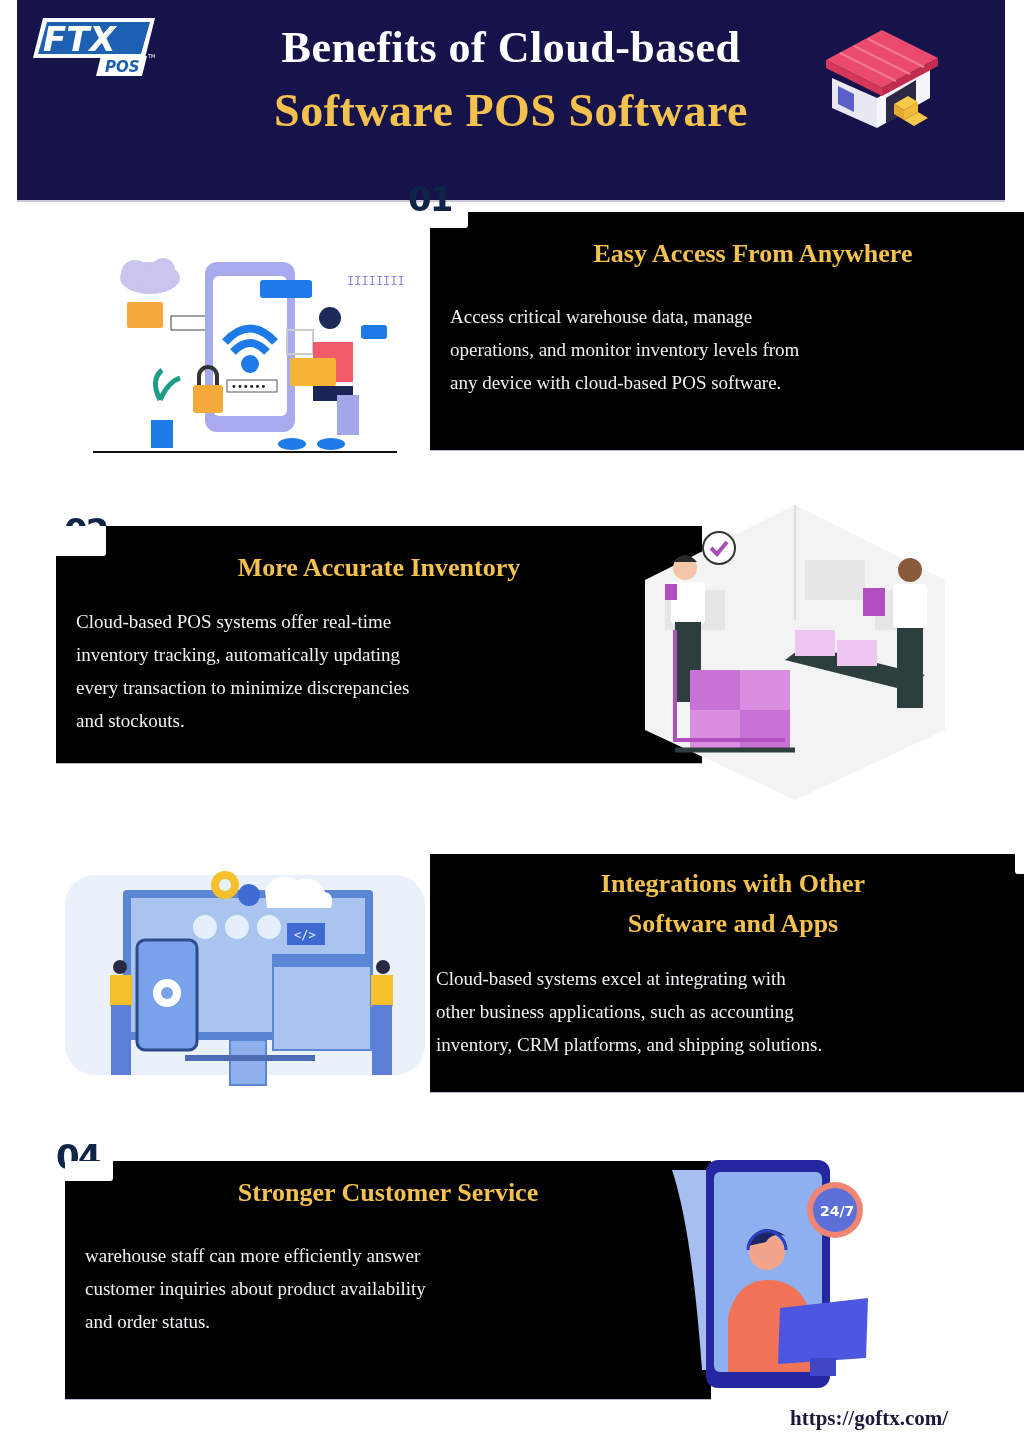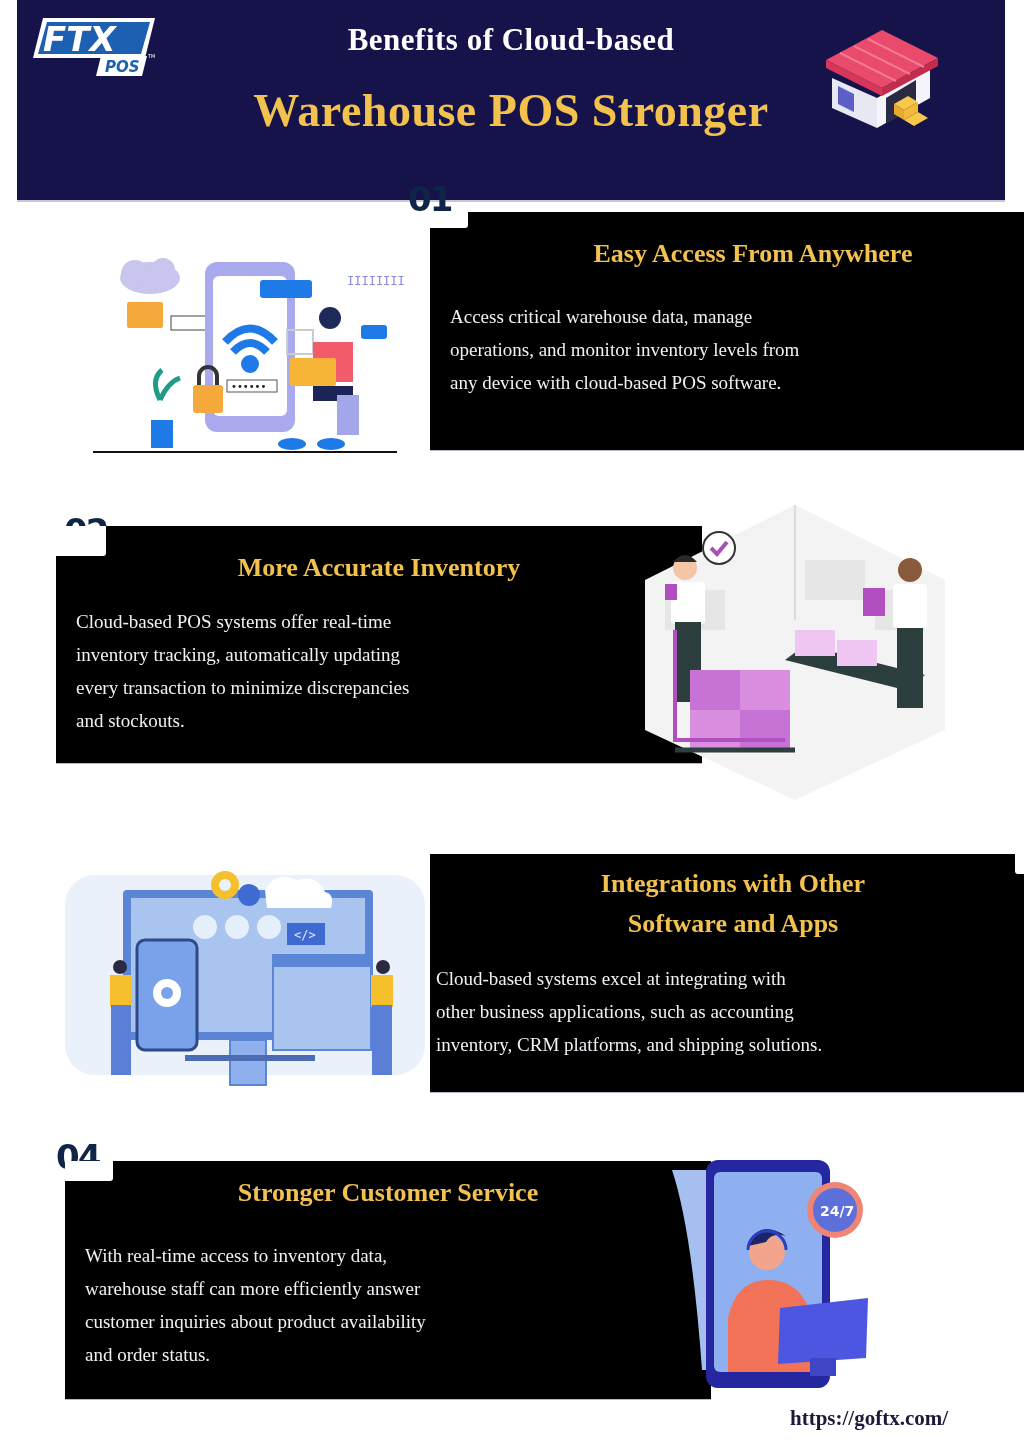--- a/index.html
+++ b/index.html
@@ -1,21 +1,21 @@
 <!DOCTYPE html>
 <html><head>
   <meta charset="utf-8">
   <style>
     * { box-sizing: border-box; margin: 0; padding: 0; }
     html, body { width: 1024px; height: 1449px; background: #ffffff; overflow: hidden; }
     body { position: relative; font-family: "DejaVu Serif", "Liberation Serif", serif; }
 
     .header { position: absolute; left: 17px; top: 0; width: 988px; height: 202px; background: #16124a; border-bottom: 2px solid #c9c6d8; }
     .logo { position: absolute; left: 12px; top: 12px; width: 130px; height: 68px; }
-    .title-1 { position: absolute; left: 0; width: 988px; top: 22px; text-align: center; color: #ffffff; font-size: 31px; font-weight: bold; letter-spacing: 0.5px; font-family: "Liberation Serif", serif; }
+    .title-1 { position: absolute; left: 0; width: 988px; top: 22px; text-align: center; color: #ffffff; font-size: 44px; font-weight: bold; letter-spacing: 0.5px; font-family: "Liberation Serif", serif; }
     .title-2 { position: absolute; left: 0; width: 988px; top: 84px; text-align: center; color: #f2c14e; font-size: 46px; font-weight: bold; letter-spacing: 0.5px; font-family: "Liberation Serif", serif; }
     .warehouse { position: absolute; left: 795px; top: 8px; width: 130px; height: 130px; }
 
     .card { position: absolute; width: 646px; height: 239px; background: #000000; border-bottom: 1px solid #b9b7cc; }
     .card .notch { position: absolute; background: #ffffff; }
     .card-title { position: absolute; left: 0; right: 0; text-align: center; color: #f2c14e; font-weight: bold; font-size: 26px; font-family: "Liberation Serif", serif; line-height: 40px; }
     .card-body { position: absolute; left: 20px; right: 20px; text-align: left; color: #f1f1f6; font-size: 19px; line-height: 33px; font-family: "Liberation Serif", serif; }
 
     .num { position: absolute; font-family: "DejaVu Sans", sans-serif; font-weight: bold; font-size: 34px; color: #0f2547; letter-spacing: -2px; line-height: 34px; }
 
@@ -28,21 +28,21 @@
 <div class="header">
   <svg class="logo" viewBox="0 0 130 68">
     <polygon points="14,6 126,6 116,46 4,46" fill="#ffffff"></polygon>
     <polygon points="18,10 121,10 112,42 9,42" fill="#1d5fb0"></polygon>
     <text x="14" y="39" font-family="DejaVu Sans, sans-serif" font-weight="bold" font-style="italic" font-size="34" fill="#ffffff">FTX</text>
     <polygon points="72,44 118,44 113,64 67,64" fill="#ffffff"></polygon>
     <text x="76" y="60" font-family="DejaVu Sans, sans-serif" font-weight="bold" font-style="italic" font-size="15" fill="#1d5fb0">POS</text>
     <text x="119" y="46" font-family="DejaVu Sans, sans-serif" font-size="5" fill="#ffffff">TM</text>
   </svg>
   <div class="title-1">Benefits of Cloud-based</div>
-  <div class="title-2">Warehouse POS Stronger</div>
+  <div class="title-2">Software POS Software</div>
   <svg class="warehouse" viewBox="0 0 130 130">
     <polygon points="20,70 20,100 65,120 65,90" fill="#e8e8f2"></polygon>
     <polygon points="65,90 65,120 118,90 118,60" fill="#f4f4fa"></polygon>
     <polygon points="26,78 26,96 42,104 42,86" fill="#5b5fc7"></polygon>
     <polygon points="74,90 74,116 104,98 104,72" fill="#2a2a44"></polygon>
     <polygon points="14,52 70,80 126,50 70,22" fill="#ea4a6b"></polygon>
     <polygon points="14,52 70,80 70,88 14,60" fill="#d63659"></polygon>
     <polygon points="70,80 126,50 126,58 70,88" fill="#c22c4d"></polygon>
     <line x1="28" y1="45" x2="84" y2="73" stroke="#f27a93" stroke-width="2"></line>
     <line x1="42" y1="38" x2="98" y2="66" stroke="#f27a93" stroke-width="2"></line>
@@ -172,21 +172,20 @@
   <circle cx="318" cy="112" r="7" fill="#2a2a44"></circle>
   <rect x="306" y="120" width="22" height="32" fill="#f6c02c"></rect>
   <rect x="307" y="150" width="20" height="70" fill="#5b7fd6"></rect>
 </svg>
 
 <div class="num" style="left:56px; top:1140px;">04</div>
 <div class="card" style="left:65px; top:1161px;">
   <div class="notch" style="left:0; top:0; width:48px; height:20px; border-bottom-right-radius:3px;"></div>
   <div class="card-title" style="top:12px;">Stronger Customer Service</div>
   <div class="card-body" style="top:78px;">
-    <div>With real-time access to inventory data,</div>
     <div>warehouse staff can more efficiently answer</div>
     <div>customer inquiries about product availability</div>
     <div>and order status.</div>
   </div>
 </div>
 <svg class="illus" style="left:670px; top:1158px; width:200px; height:235px;" viewBox="0 0 200 235">
   <path d="M2 12 q20 60 30 200 h30 v-200 z" fill="#a6bff0"></path>
   <rect x="36" y="2" width="124" height="228" rx="12" fill="#2427a0"></rect>
   <rect x="44" y="14" width="108" height="200" rx="6" fill="#8fb0f0"></rect>
   <circle cx="165" cy="52" r="28" fill="#f08575"></circle>

